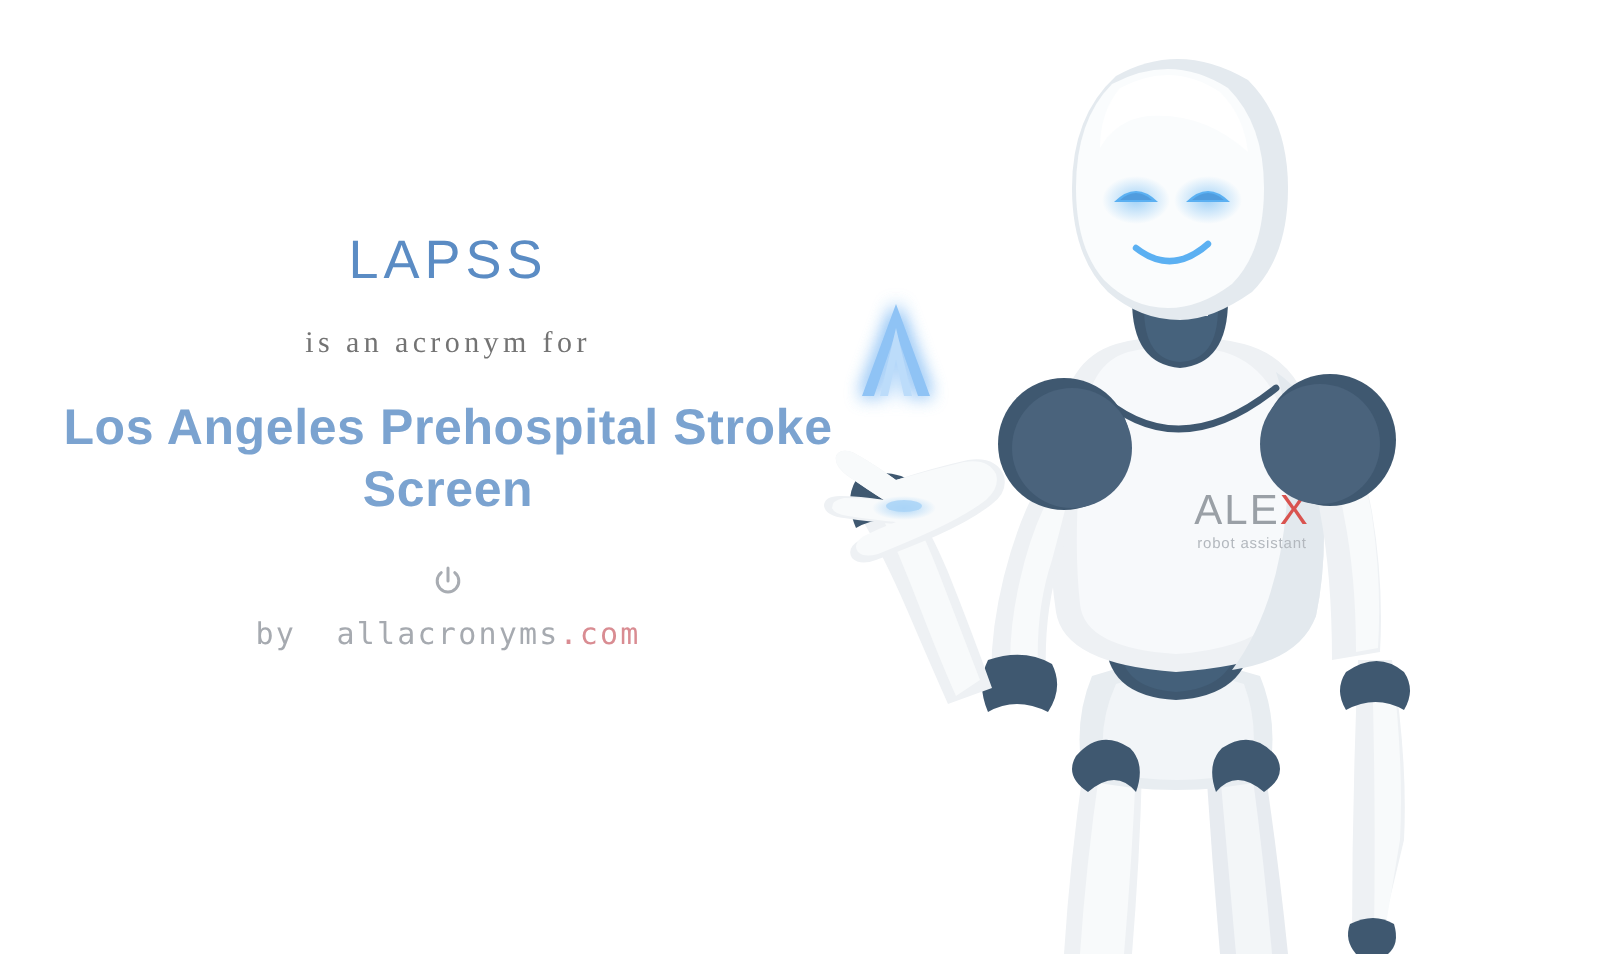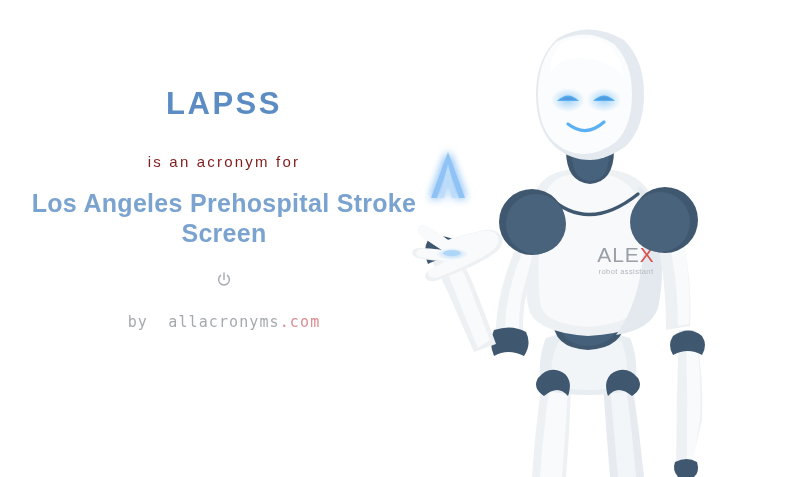--- a/index.html
+++ b/index.html
@@ -27,57 +27,57 @@
     width: 448px;
     height: 477px;
     display: flex;
     flex-direction: column;
     align-items: center;
     justify-content: flex-start;
     text-align: center;
   }
 
   .acronym-title {
-    margin-top: 88px;
-    font-size: 31px;
-    font-weight: 700;
+    margin-top: 116px;
+    font-size: 27px;
+    font-weight: 400;
     letter-spacing: 2.5px;
     color: #5b8cc4;
     line-height: 1.05;
     font-family: "Liberation Sans", sans-serif;
   }
 
   .acronym-sub {
-    margin-top: 32px;
+    margin-top: 20px;
     font-size: 15px;
     font-weight: 400;
     letter-spacing: 2.2px;
-    color: #7f1d1d;
-    font-family: Liberation Sans, sans-serif;
+    color: #737373;
+    font-family: Liberation Serif, serif;
   }
 
   .acronym-full {
     margin-top: 18px;
     font-size: 25px;
     font-weight: 700;
     color: #7ba3d0;
     line-height: 1.22;
     letter-spacing: 0.3px;
     max-width: 400px;
   }
 
   .power-icon {
     margin-top: 22px;
     width: 18px;
     height: 18px;
     display: block;
   }
 
   .byline {
-    margin-top: 24px;
+    margin-top: 8px;
     font-size: 15px;
     letter-spacing: 1.1px;
     color: #a6aab0;
     font-family: "DejaVu Sans Mono", monospace;
   }
   .byline .tld { color: #d98c92; }
 
   
   .robot-wrap {
     position: absolute;

